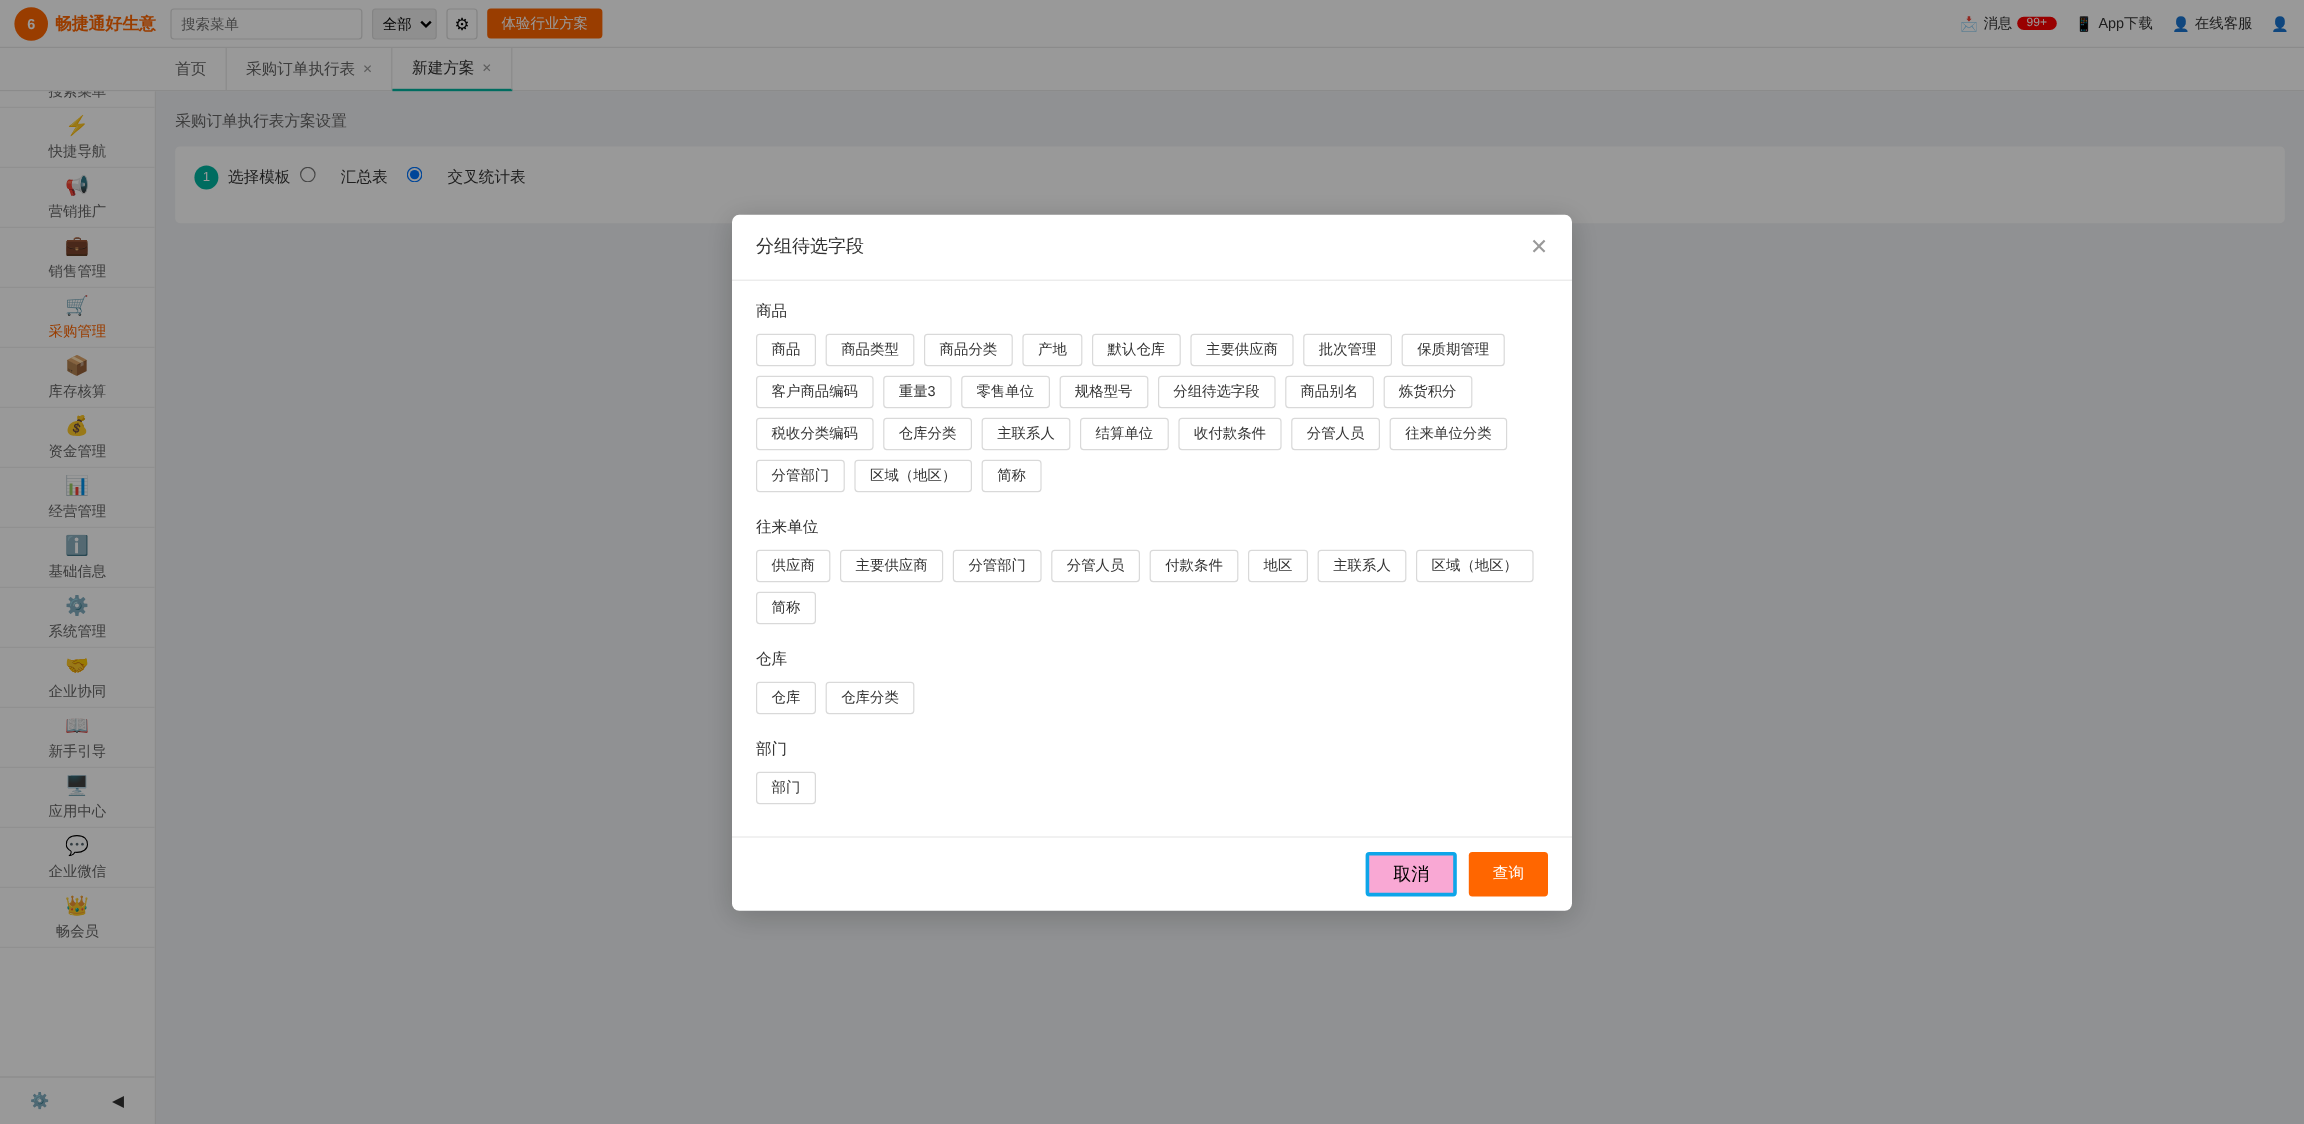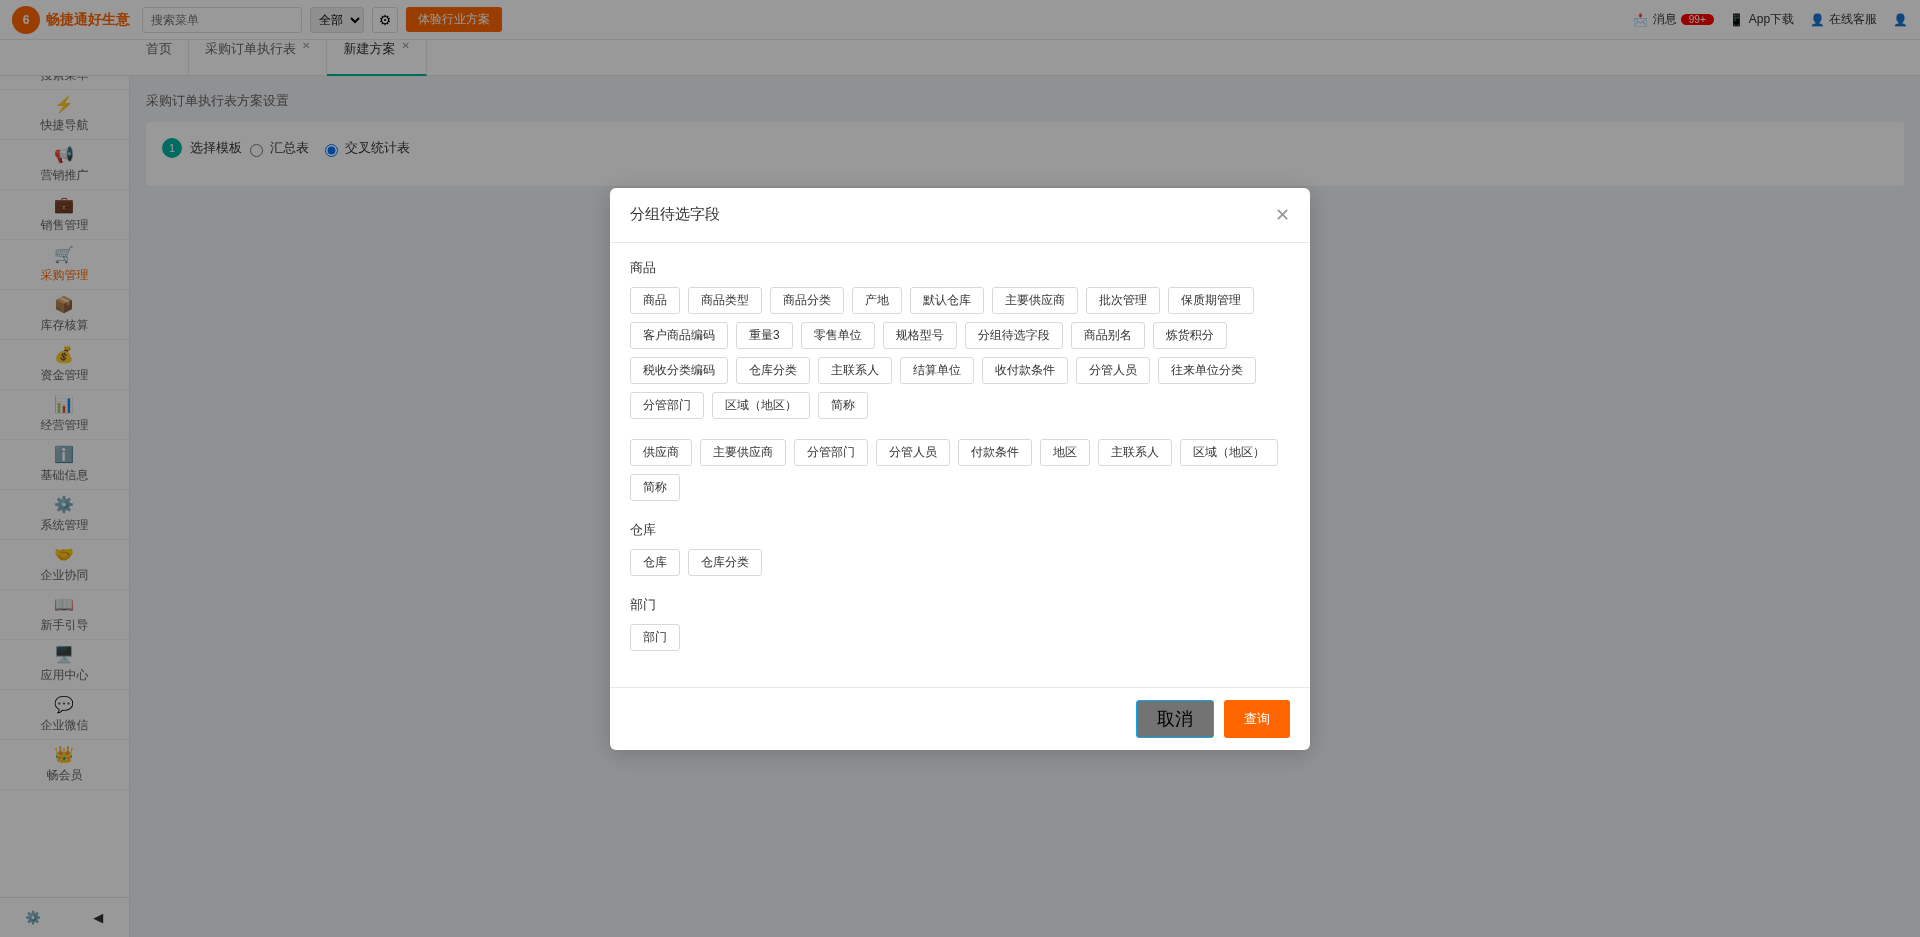--- a/index.html
+++ b/index.html
@@ -98,20 +98,21 @@
       align-items: center;
       padding: 0 0 0 130px;
       position: fixed;
       top: 40px; left: 0; right: 0;
       z-index: 99;
     }
     .tab-item {
       height: 36px;
       padding: 0 16px;
       display: flex;
+      align-items: center;
       gap: 6px;
       cursor: pointer;
       border-right: 1px solid #e8e8e8;
       font-size: 13px;
       color: #666;
     }
     .tab-item.active {
       color: #333;
       font-weight: 500;
       border-bottom: 2px solid #00b5a0;
@@ -187,21 +188,21 @@
     .step-num {
       width: 20px; height: 20px;
       background: #00b5a0;
       color: #fff;
       border-radius: 50%;
       display: flex; align-items: center; justify-content: center;
       font-size: 11px;
     }
     .step-label { font-size: 13px; font-weight: 500; }
     .radio-group { display: flex; gap: 16px; align-items: center; }
-    .radio-item { display: flex; align-items: flex-end; gap: 7px; cursor: pointer; }
+    .radio-item { display: flex; align-items: flex-start; gap: 21px; cursor: pointer; }
 
     
     .overlay {
       position: fixed;
       top: 0; left: 0; right: 0; bottom: 0;
       background: rgba(0,0,0,0.4);
       z-index: 999;
       display: flex;
       align-items: center;
       justify-content: center;
@@ -261,25 +262,25 @@
 
     .modal-footer {
       padding: 12px 20px;
       border-top: 1px solid #e8e8e8;
       display: flex;
       justify-content: flex-end;
       gap: 10px;
     }
     .btn-cancel {
       padding: 6px 20px;
-      border: 1px solid #0ea5e9;
-      background: #737373;
-      border-radius: 3px;
-      cursor: pointer;
-      font-size: 18px;
+      border: 3px solid #0ea5e9;
+      background: #f9a8d4;
+      border-radius: 3px;
+      cursor: pointer;
+      font-size: 15px;
     }
     .btn-confirm {
       padding: 6px 20px;
       border: none;
       background: #f60;
       color: #fff;
       border-radius: 3px;
       cursor: pointer;
       font-size: 13px;
     }
@@ -460,20 +461,21 @@
           <span class="field-tag">收付款条件</span>
           <span class="field-tag">分管人员</span>
           <span class="field-tag">往来单位分类</span>
           <span class="field-tag">分管部门</span>
           <span class="field-tag">区域（地区）</span>
           <span class="field-tag">简称</span>
         </div>
       </div>
 
       <div class="field-section">
+        <div class="field-section-title">往来单位</div>
         <div class="field-tags">
           <span class="field-tag">供应商</span>
           <span class="field-tag">主要供应商</span>
           <span class="field-tag">分管部门</span>
           <span class="field-tag">分管人员</span>
           <span class="field-tag">付款条件</span>
           <span class="field-tag">地区</span>
           <span class="field-tag">主联系人</span>
           <span class="field-tag">区域（地区）</span>
           <span class="field-tag">简称</span>

